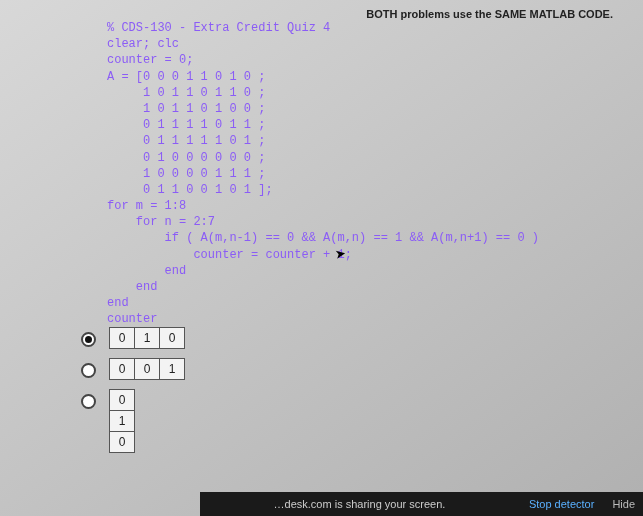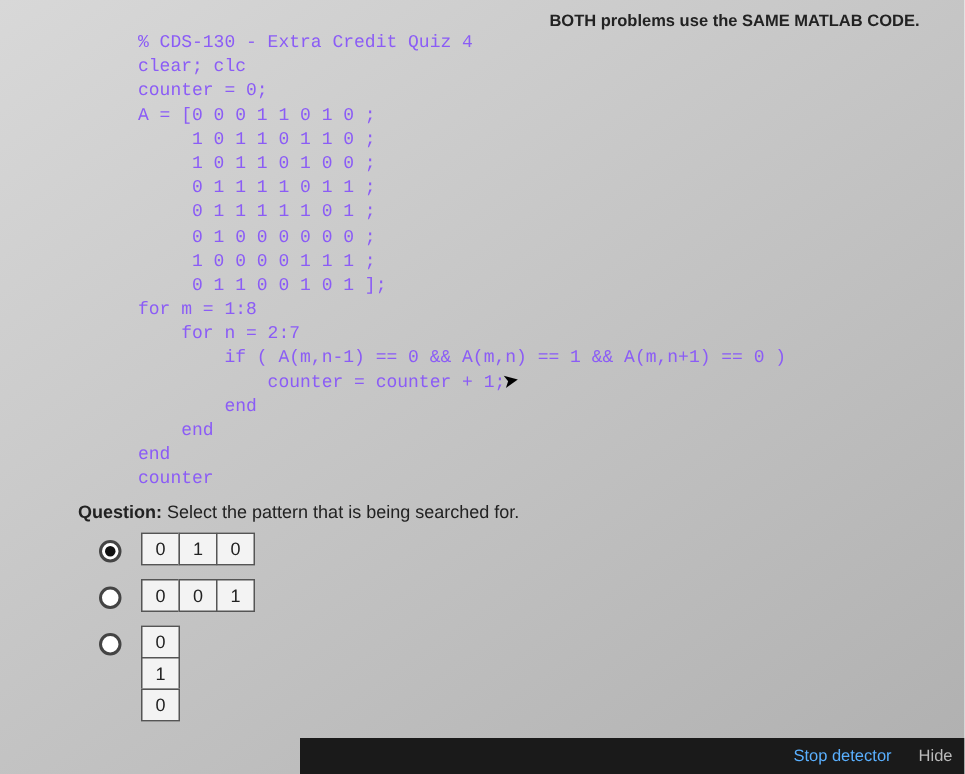--- a/index.html
+++ b/index.html
@@ -7,21 +7,21 @@
     font-family: Arial, sans-serif;
     background: linear-gradient(145deg, #d8d8d8, #b0b0b0);
     width: 643px;
     height: 516px;
     overflow: hidden;
     position: relative;
     color: #222;
     font-size: 12px;
   }
   .content {
-    padding: 8px 20px 0 52px;
+    padding: 8px 20px 0 67px;
   }
   .header-right {
     text-align: right;
     font-size: 11px;
     font-weight: bold;
     padding-right: 10px;
   }
   .instruction {
     font-size: 12px;
     margin-bottom: 2px;
@@ -128,24 +128,20 @@
      1 0 0 0 0 1 1 1 ;
      0 1 1 0 0 1 0 1 ];
 for m = 1:8
     for n = 2:7
         if ( A(m,n-1) == 0 &amp;&amp; A(m,n) == 1 &amp;&amp; A(m,n+1) == 0 )
             counter = counter + 1;
         end
     end
 end
 counter</div>
-  <div class="question">
-    <b>Question:</b>
-    <span>Select the pattern that is being searched for.</span>
-  </div>
 
   <div class="options">
 
     <div class="option-row">
       <div class="radio selected"></div>
       <div class="cells-h">
         <div class="cell">0</div>
         <div class="cell">1</div>
         <div class="cell">0</div>
       </div>
@@ -168,15 +164,16 @@
         <div class="cell">0</div>
       </div>
     </div>
 
   </div>
 </div>
 
 <div class="cursor">➤</div>
 
 <div class="sharebar">
+  <span class="msg">…desk.com is sharing your screen.</span>
   <span class="stop">Stop detector</span>
   <span class="hide">Hide</span>
 </div>
 
 </body></html>

